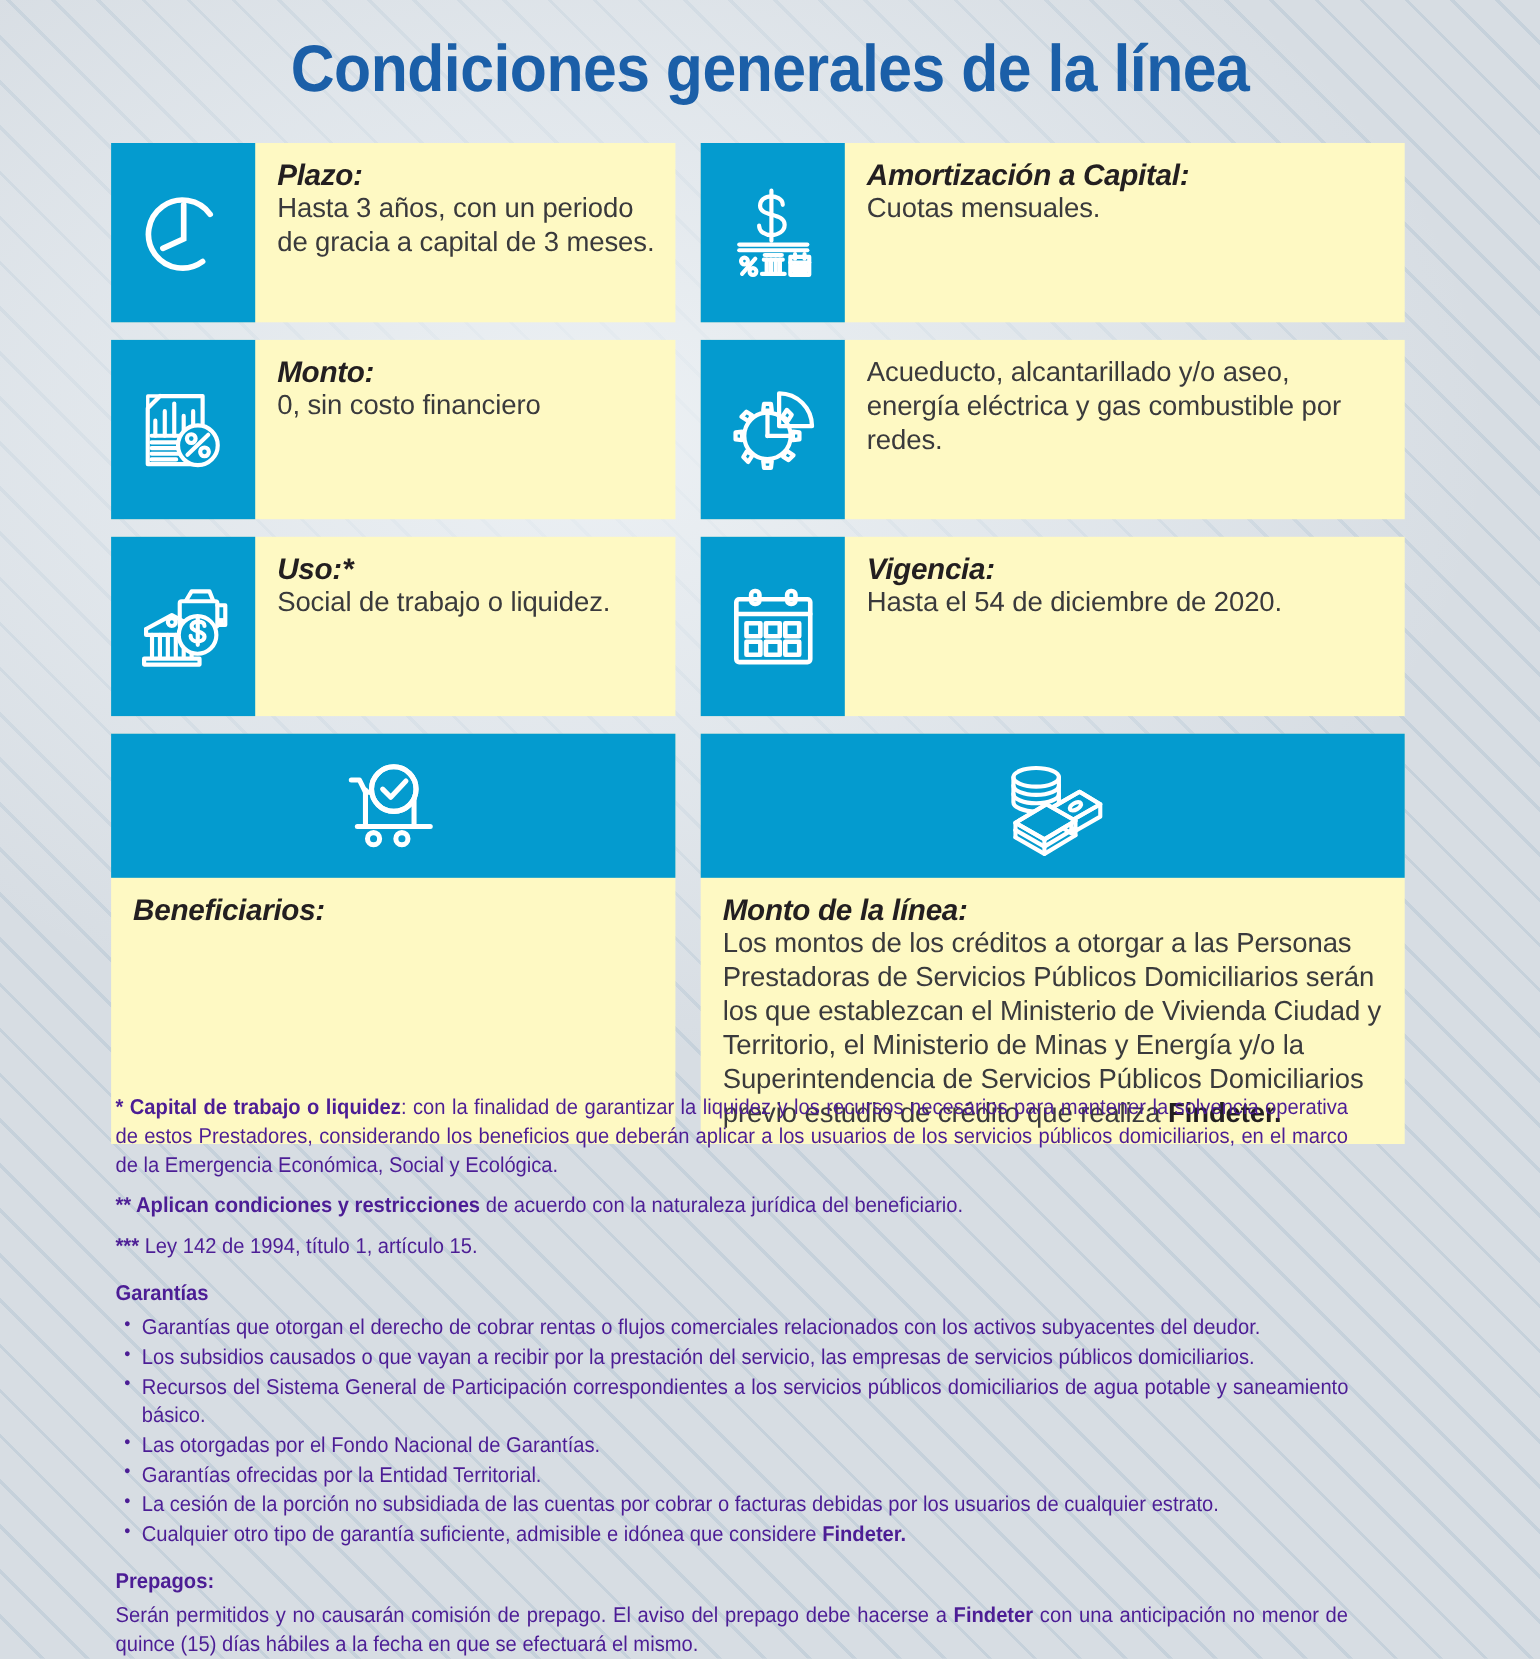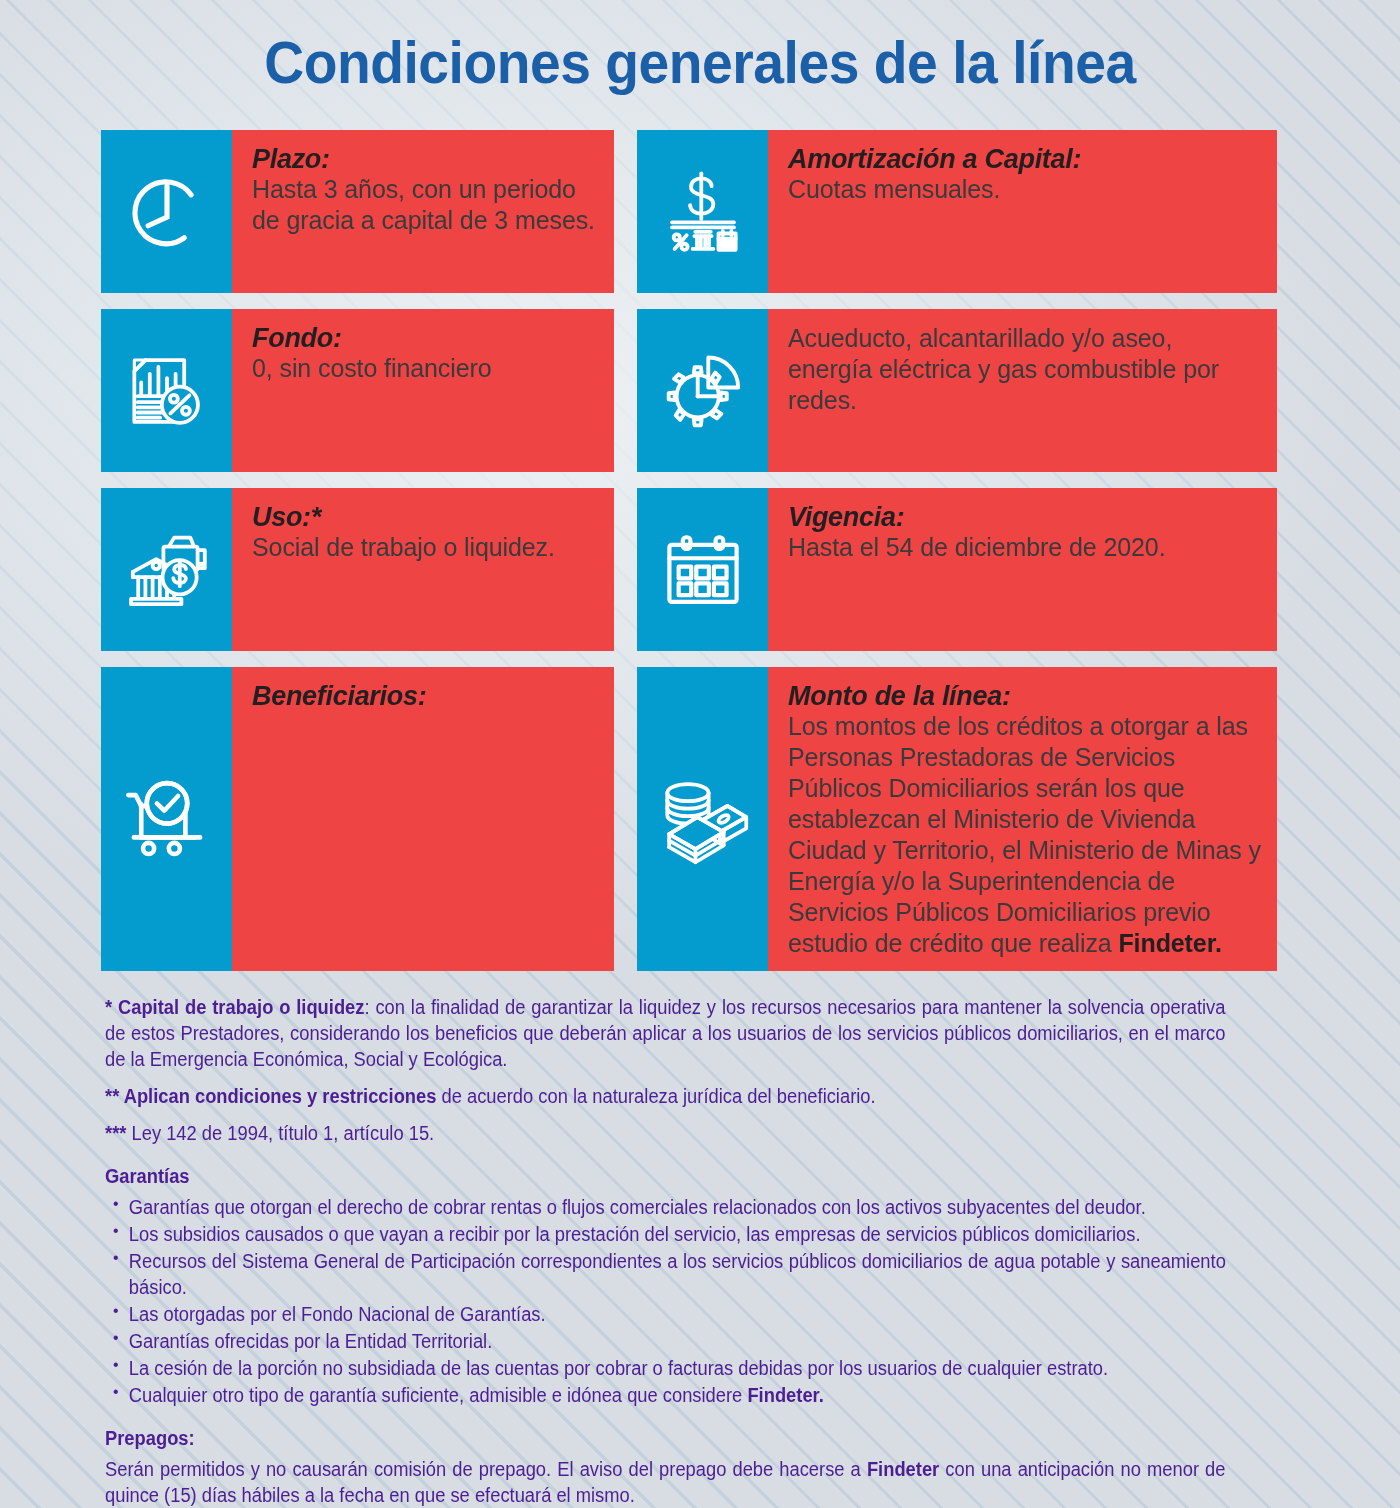--- a/index.html
+++ b/index.html
@@ -63,21 +63,21 @@
     top: 130px;
     width: 1176px;
   }
   .row {
     display: flex;
     gap: 23px;
     margin-bottom: 16px;
   }
   .card {
     display: flex;
-    background: #ef4444;
+    background: #fef9c3;
     min-height: 163px;
   }
   .col-left  { width: 513px; }
   .col-right { width: 640px; }
 
   .icon-tile {
     flex: 0 0 131px;
     background: #049bcf;
     display: flex;
     align-items: center;
@@ -101,21 +101,21 @@
   }
   .card-text {
     font-size: 25px;
     color: #3a3a3c;
     line-height: 1.24;
     letter-spacing: -0.1px;
   }
   .card-text b { font-weight: bold; color: #231f20; }
 
   
-  .row-tall .card { min-height: 296px; }
+  .row-tall .card { min-height: 296px; flex-direction: column; }
 
   
   .footer {
     position: absolute;
     left: 105px;
     top: 995px;
     width: 1192px;
     font-family: "Liberation Sans Narrow", "Liberation Sans", sans-serif;
     color: #4c1d95;
   }
@@ -236,21 +236,21 @@
             <path d="M20 56 L20 40 M30 56 L30 30 M40 56 L40 22 M50 56 L50 35 M60 56 L60 30"></path>
             <path d="M16 56 L64 56"></path>
             <path d="M16 63 L56 63 M16 69 L56 69 M16 75 L56 75 M16 81 L42 81"></path>
             <circle cx="65" cy="66" r="21" fill="#049bcf"></circle>
             <path d="M54 76 L76 55"></path>
             <circle cx="58" cy="59" r="4.6"></circle>
             <circle cx="72" cy="73" r="4.6"></circle>
           </svg>
         </div>
         <div class="card-body">
-          <div class="card-head">Fondo:</div>
+          <div class="card-head">Monto:</div>
           <div class="card-text">0, sin costo financiero</div>
         </div>
       </div>
 
       <div class="card col-right">
         <div class="icon-tile">
           <svg width="88" height="88" viewBox="0 0 100 100" fill="none" stroke="#ffffff" stroke-width="4.4" stroke-linecap="round" stroke-linejoin="round">
             <g transform="translate(44,56)">
               <circle cx="0" cy="0" r="24"></circle>
               <g stroke-width="4.4">

